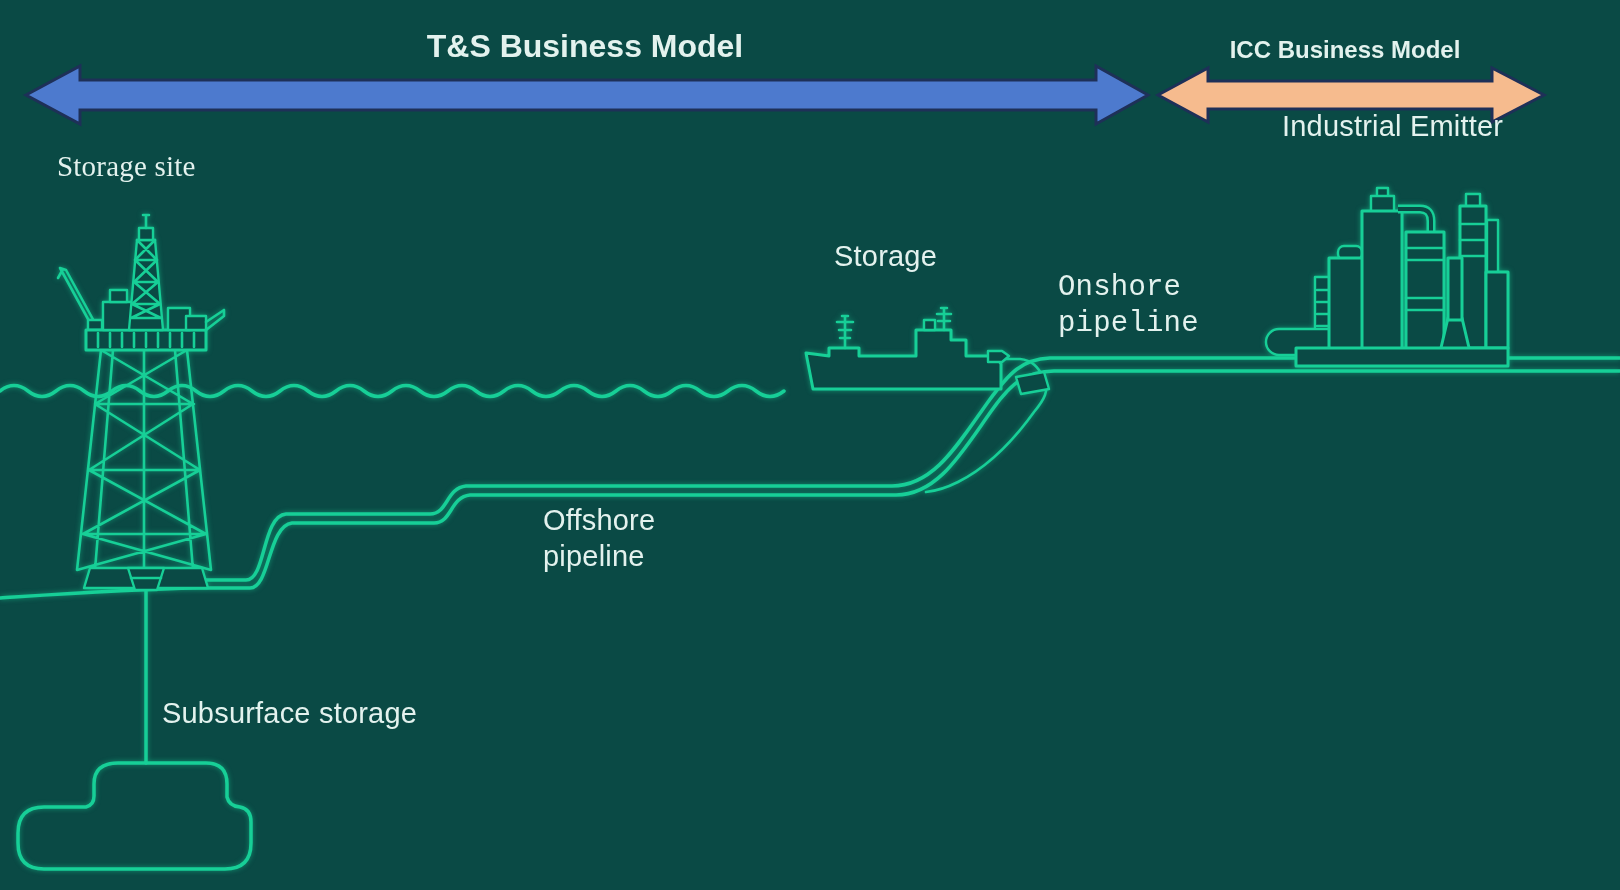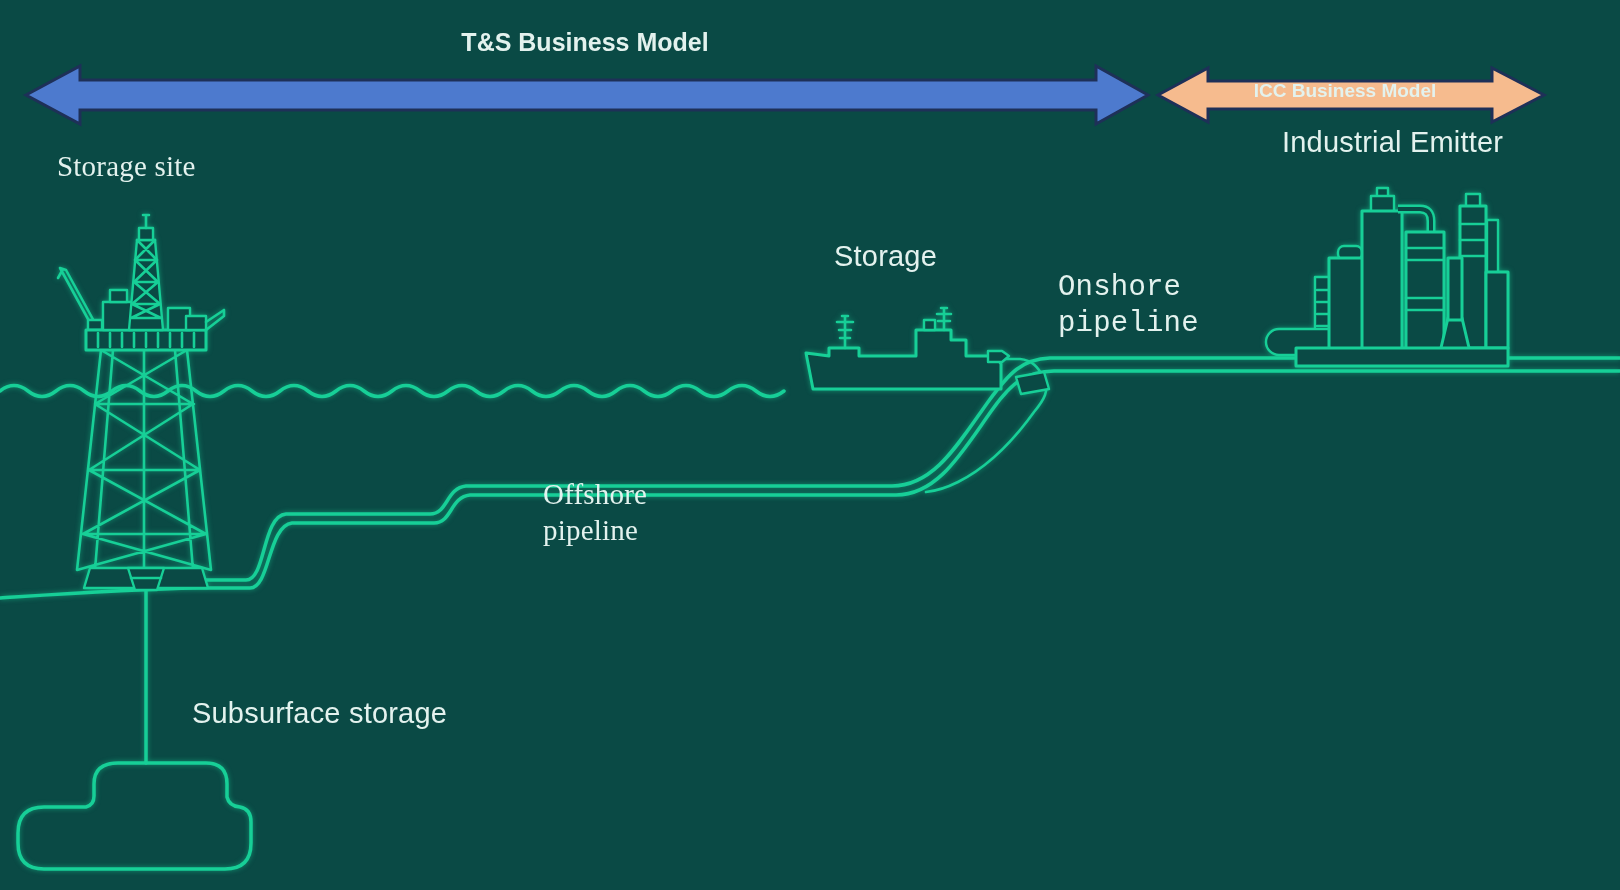--- a/index.html
+++ b/index.html
@@ -30,28 +30,28 @@
   .arrow-icc{fill:var(--c-icc_arrow_fill);stroke:var(--c-arrow_border);stroke-width:3;stroke-linejoin:miter;}
   .label{
     position:absolute;color:var(--c-label);
     font-size:29px;line-height:36px;white-space:pre-line;
     letter-spacing:.2px;
   }
   .title{
     position:absolute;color:var(--c-label);font-weight:bold;
     transform:translateX(-50%);white-space:nowrap;
   }
-  .title-ts{left:585px;top:28px;font-size:25px;}
-  .title-icc{left:1345px;top:36px;font-size:19px;margin-top:44px;}
+  .title-ts{left:585px;top:28px;font-size:32px;}
+  .title-icc{left:1345px;top:36px;font-size:24px;}
   .lbl-storage-site{left:57px;top:148px;font-family:Liberation Serif, serif;}
   .lbl-shipping{left:834px;top:238px;}
   .lbl-onshore{left:1058px;top:270px;font-family:Liberation Mono, monospace;}
-  .lbl-emitter{left:1282px;top:124px;}
-  .lbl-offshore{left:543px;top:476px;font-family:Liberation Serif, serif;}
-  .lbl-subsurface{left:192px;top:695px;}
+  .lbl-emitter{left:1282px;top:108px;}
+  .lbl-offshore{left:543px;top:502px;}
+  .lbl-subsurface{left:162px;top:695px;}
 </style>
 </head>
 <body>
 
 <div class="stage">
 
   <svg class="art" width="1620" height="890" viewBox="0 0 1620 890">
 
     <path class="ln" d="M 0 391 q 14 -11 28 0 t 28 0 t 28 0 t 28 0 t 28 0 t 28 0 t 28 0 t 28 0 t 28 0 t 28 0 t 28 0 t 28 0 t 28 0 t 28 0 t 28 0 t 28 0 t 28 0 t 28 0 t 28 0 t 28 0 t 28 0 t 28 0 t 28 0 t 28 0 t 28 0 t 28 0 t 28 0 t 28 0"></path>
 

